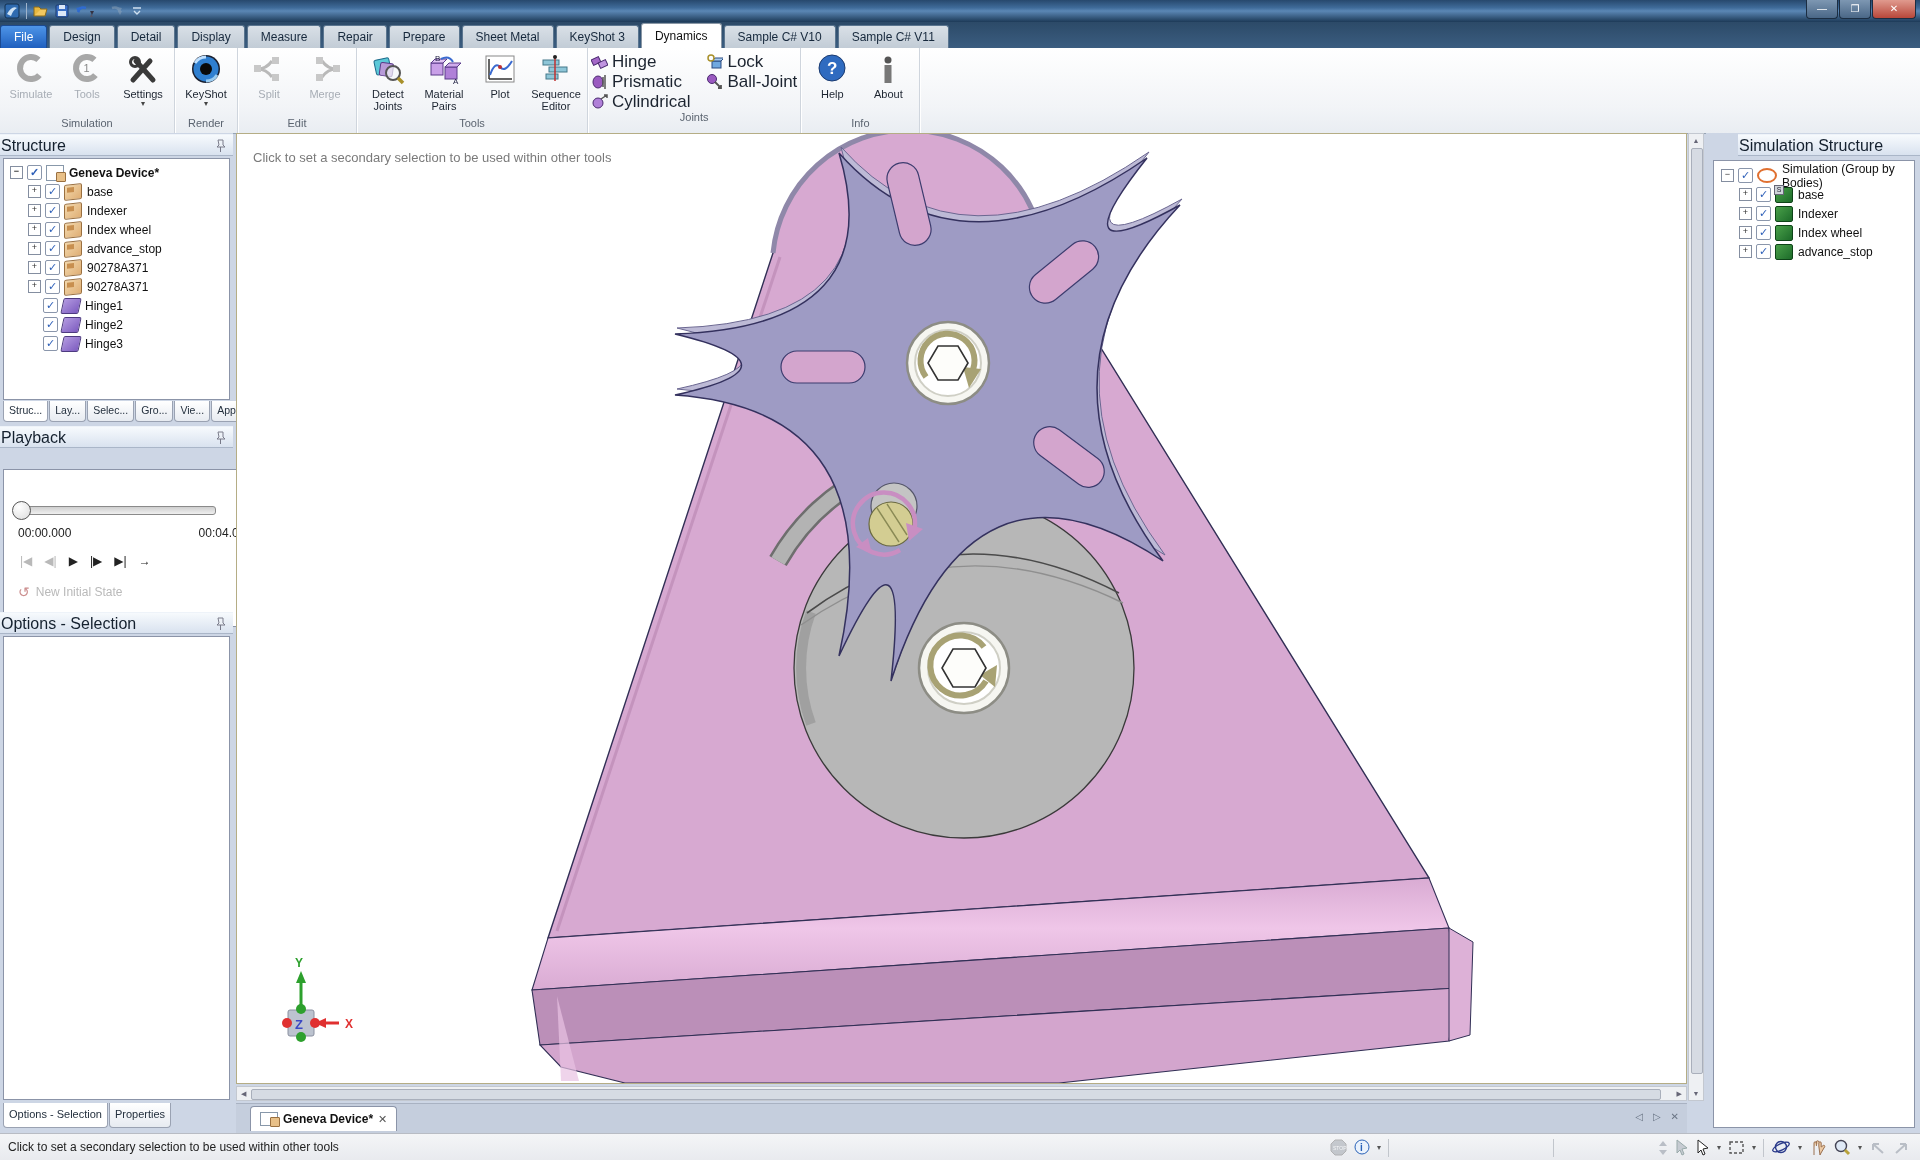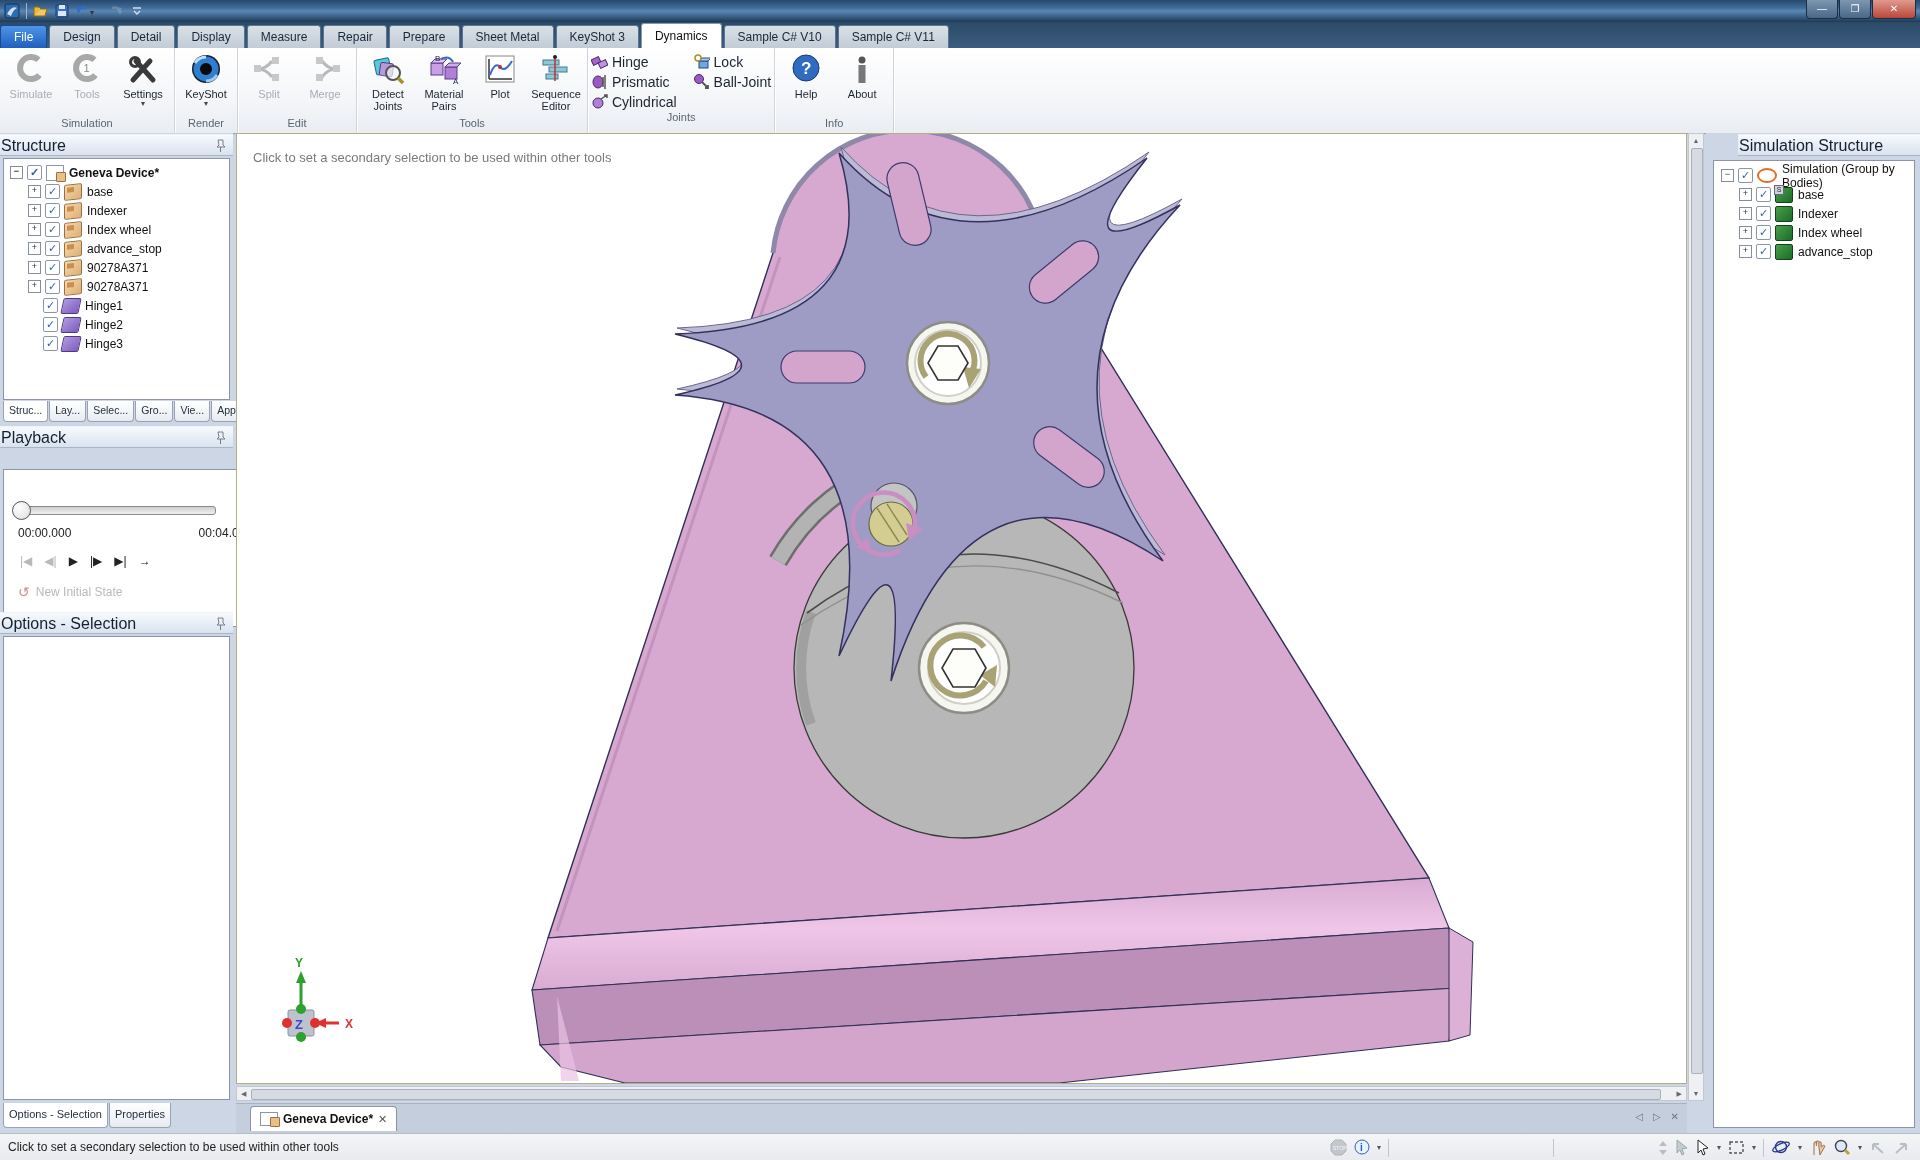--- a/index.html
+++ b/index.html
@@ -30,21 +30,21 @@
   .ribbon{position:absolute;left:0;top:48px;width:1920px;height:85px;background:linear-gradient(180deg,#ffffff,#f2f4f7 70%,#e9edf2);border-bottom:1px solid #97a4b4;}
   .rgroups{display:flex;height:100%;}
   .rgroup{position:relative;height:100%;border-right:1px solid #cfd5dd;box-shadow:1px 0 0 #fff;display:flex;flex-direction:column;}
   .rbuttons{flex:1;display:flex;align-items:flex-start;justify-content:center;padding:3px 4px 0 4px;gap:2px;}
   .rlabel{height:16px;text-align:center;font-size:11px;color:#5b6470;}
   .bigbtn{width:54px;display:flex;flex-direction:column;align-items:center;gap:1px;padding-top:2px;border-radius:3px;}
   .bigbtn .blabel{font-size:11px;line-height:12px;text-align:center;color:#1c2430;white-space:pre-line;}
   .bigbtn.disabled .blabel{color:#a7adb5;}
   .bigbtn .caret{font-size:8px;color:#444;line-height:6px;}
   .joints-grid{display:grid;grid-auto-flow:column;grid-template-rows:repeat(3,19px);gap:1px 10px;padding-top:4px;}
-  .smallbtn{display:flex;align-items:center;gap:4px;font-size:14px;color:#1c2430;padding:0 3px;}
+  .smallbtn{display:flex;align-items:center;gap:4px;font-size:17px;color:#1c2430;padding:0 3px;}
   .icon16{width:17px;height:17px;flex:0 0 17px;}
 
   
   .dock-bg{position:absolute;background:#cdd6e5;}
   .panel-header{position:absolute;height:22px;background:linear-gradient(180deg,#f7fafd,#d9e2ef);
     border-top:1px solid #eef3f9;border-bottom:1px solid #aab6c8;color:#14202e;font-size:16px;line-height:22px;padding-left:1px;box-sizing:border-box;}
   .pin{position:absolute;right:6px;top:4px;width:12px;height:14px;opacity:.75;}
   .whitebox{position:absolute;background:#fff;border:1px solid #8b94a8;box-sizing:border-box;}
   .treerow{display:flex;align-items:center;height:19px;font-size:12px;color:#111;}
   .treerow.root{font-weight:bold;}

